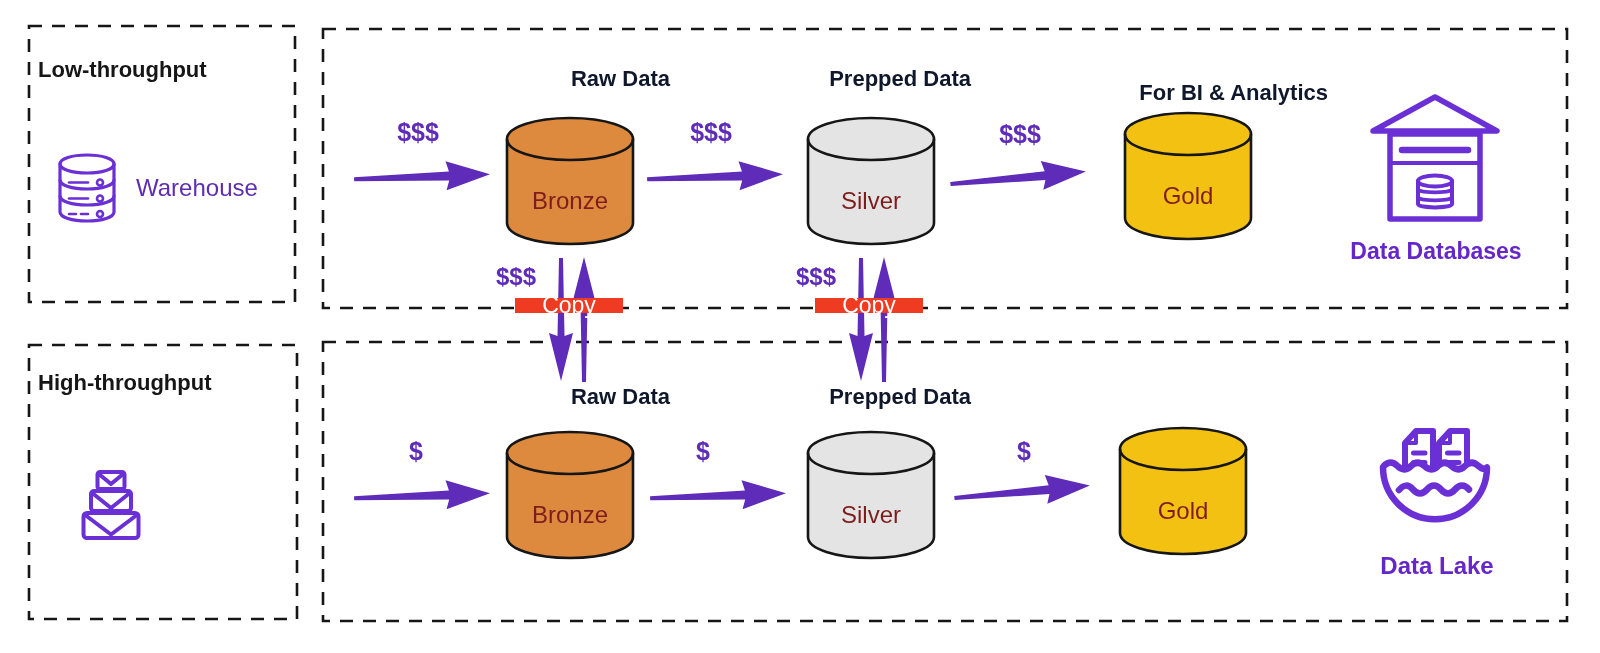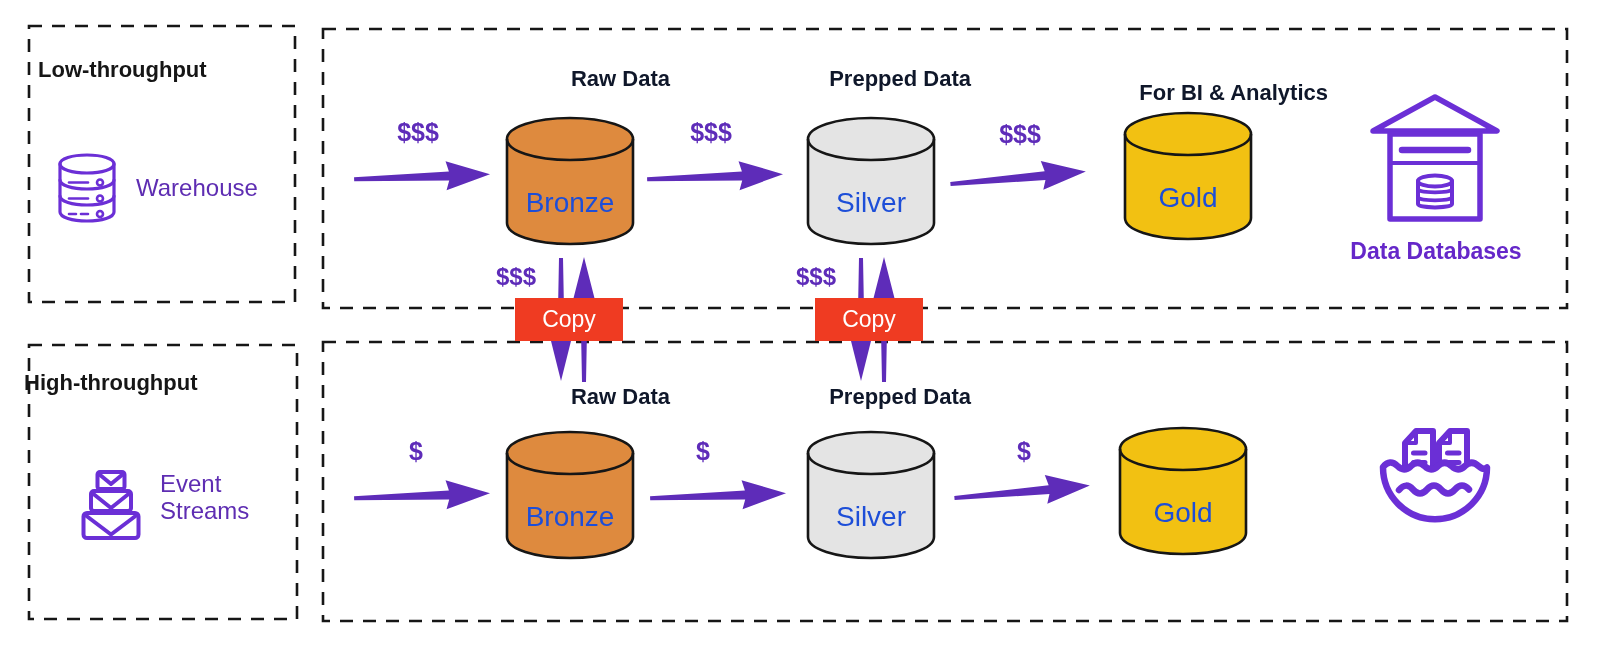--- a/index.html
+++ b/index.html
@@ -6,24 +6,24 @@
   .canvas { position:relative; width:1600px; height:653px; background:#ffffff;
             font-family:"Liberation Sans", sans-serif; overflow:hidden; }
   .abs { position:absolute; }
   .dash-layer { position:absolute; left:0; top:0; z-index:0; }
   .hdr { font-weight:bold; font-size:22px; color:#0f172a; text-align:right; white-space:nowrap; }
   .panel-title { font-weight:bold; font-size:22px; line-height:29px; color:#161616; text-align:left; }
   .cost { font-weight:bold; color:#5E2CB9; font-size:25px; text-align:center; white-space:nowrap; }
   .cyl { position:absolute; width:134px; height:136px; }
   .cyl svg { display:block; }
   .tier { position:absolute; top:74px; left:0; width:100%; text-align:center;
-          font-size:28px; color:#1d4ed8; }
+          font-size:24px; color:#7f1d1d; }
   .src-label { color:#5E2DB2; font-size:24px; line-height:27px; }
   .dest-label { color:#6527C9; font-weight:bold; font-size:23px; text-align:center; white-space:nowrap; }
-  .copy-chip { position:absolute; width:108px; height:43px; background:#EF3B22; color:#ffffff;
+  .copy-chip { position:absolute; width:108px; height:15px; background:#EF3B22; color:#ffffff;
                font-size:23px; display:flex; align-items:center; justify-content:center; z-index:6; }
   .varrow { position:absolute; z-index:3; }
   .harrow { position:absolute; }
   .icon { position:absolute; }
 </style>
 </head>
 <body>
 
 <div class="canvas">
 
@@ -46,36 +46,32 @@
       <path d="M12 29.5 H31" stroke-width="2.6"></path>
       <path d="M12 45.5 H31" stroke-width="2.6"></path>
       <path d="M12 61 H19 M24 61 H31" stroke-width="2.6"></path>
       <circle cx="43" cy="29.5" r="3" stroke-width="2.6"></circle>
       <circle cx="43" cy="45.5" r="3" stroke-width="2.6"></circle>
       <circle cx="43" cy="61" r="3" stroke-width="2.6"></circle>
     </svg>
   </div>
   <div class="abs src-label" style="left:136px; top:174px;">Warehouse</div>
 
-  <div class="abs panel-title" style="left:24px; top:368px; width:252px;">
+  <div class="abs panel-title" style="left:38px; top:368px; width:252px;">
     <div>High-throughput</div>
   </div>
   <div class="icon" style="left:81px; top:470px;">
     <svg width="60" height="70" viewBox="0 0 60 70" fill="#ffffff" stroke="#6B2FD6" stroke-width="4" stroke-linejoin="round" stroke-linecap="round">
       <rect x="16.5" y="2" width="27" height="17" rx="2.5"></rect>
       <path d="M18.5 4.5 L30 14 L41.5 4.5" fill="none"></path>
       <rect x="10" y="21" width="40" height="20" rx="3"></rect>
       <path d="M12.5 24 L30 38 L47.5 24" fill="none"></path>
       <rect x="2.5" y="43" width="55" height="25" rx="3.5"></rect>
       <path d="M5.5 46 L30 64.5 L54.5 46" fill="none"></path>
     </svg>
-  </div>
-  <div class="abs src-label" style="left:160px; top:470px;">
-    <div>Event</div>
-    <div>Streams</div>
   </div>
 
   <div class="abs hdr" style="left:470px; top:66px; width:200px;">Raw Data</div>
   <div class="abs hdr" style="left:771px; top:66px; width:200px;">Prepped Data</div>
   <div class="abs hdr" style="left:1048px; top:80px; width:280px;">For BI &amp; Analytics</div>
 
   <div class="harrow" style="left:352px; top:151px; transform:rotate(-2deg);">
     <svg width="140" height="44" viewBox="0 0 140 44">
         <polygon points="2,24 2,28 97,30.5 94,40 138,25.5 94,11 97,21.5" fill="#5E2CB9"></polygon>
       </svg>
@@ -213,14 +209,15 @@
       <path d="M27 29 L38 17 H55 V61 H27 Z" fill="#ffffff" stroke-width="6"></path>
       <path d="M38 17 V29 H27" stroke-width="4"></path>
       <path d="M35.5 39 H47 M35.5 48.5 H47" stroke-width="5"></path>
       <path d="M61 29 L72 17 H89 V61 H61 Z" fill="#ffffff" stroke-width="6"></path>
       <path d="M72 17 V29 H61" stroke-width="4"></path>
       <path d="M69.5 39 H81 M69.5 48.5 H81" stroke-width="5"></path>
       <path d="M5 53 Q12 44.5 19.5 52 Q26 58.5 33 52 Q39.5 45.5 46.5 52 Q53 58.5 60 52 Q66.5 45.5 73.5 52 Q80 58.5 87 52 Q93.5 45.5 100.5 52 Q105.5 56.5 109 53.5 A52 52 0 0 1 5 53 Z" fill="#ffffff" stroke-width="6.5"></path>
       <path d="M21 76 Q28 67.5 35 75.5 Q42 83.5 49 75.5 Q56 67.5 63 75.5 Q70 83.5 77 75.5 Q84 67.5 91 75.5" stroke-width="6.5"></path>
     </svg>
   </div>
+  <div class="abs dest-label" style="left:1357px; top:552px; width:160px; font-size:24px;">Data Lake</div>
 
 </div>
 
 </body></html>

